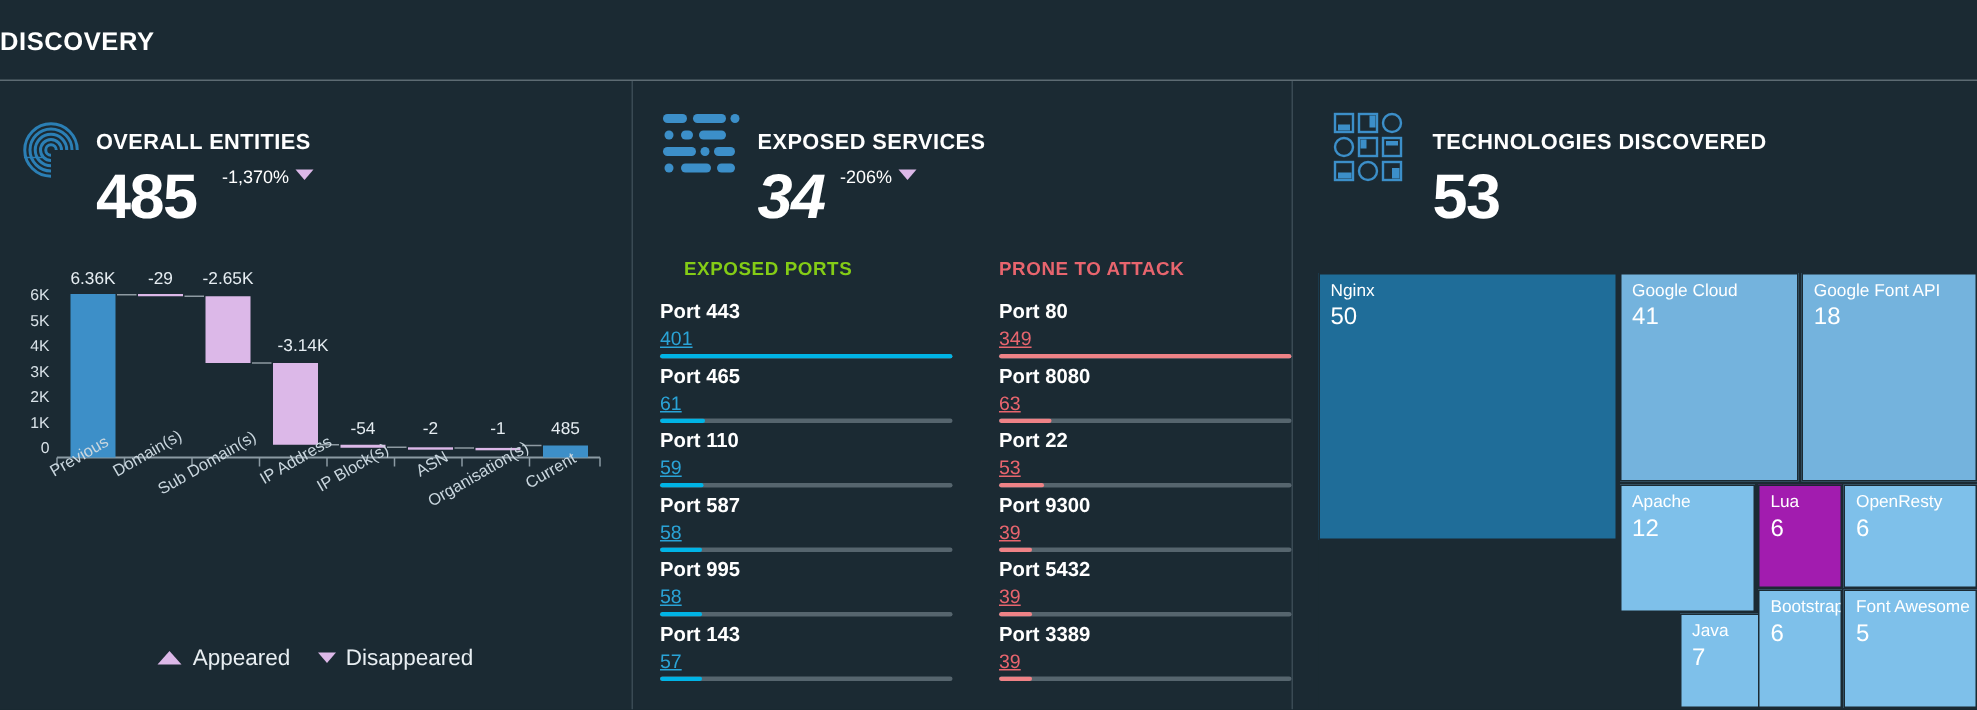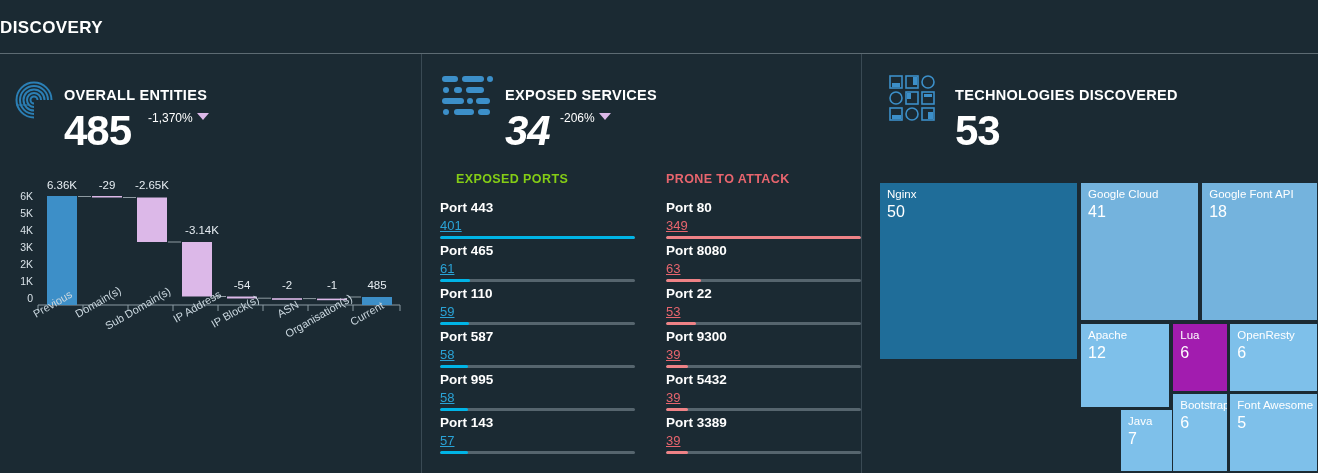--- a/index.html
+++ b/index.html
@@ -220,20 +220,30 @@
           <text transform="translate(108,158) rotate(-30)">Sub Domain(s)</text>
           <text transform="translate(176,151) rotate(-30)">IP Address</text>
           <text transform="translate(214,156) rotate(-30)">IP Block(s)</text>
           <text transform="translate(280,146) rotate(-30)">ASN</text>
           <text transform="translate(288,166) rotate(-30)">Organisation(s)</text>
           <text transform="translate(353,154) rotate(-30)">Current</text>
         </g>
       </svg>
     </div>
 
+    <div class="legend">
+      <div class="legend-item">
+        <span class="tri-up"></span>
+        <span class="legend-text">Appeared</span>
+      </div>
+      <div class="legend-item">
+        <span class="tri-down" style="margin-left:0"></span>
+        <span class="legend-text">Disappeared</span>
+      </div>
+    </div>
   </div>
 
   <div class="panel panel-2">
 
     <div class="kpi-head">
       <span class="kpi-icon" style="left:18px; top:8px;">
         <svg width="54" height="46" viewBox="0 0 54 46">
           <g fill="#3c8fc9">
             <rect x="2" y="2" width="16" height="6" rx="3"></rect>
             <rect x="22" y="2" width="22" height="6" rx="3"></rect>

